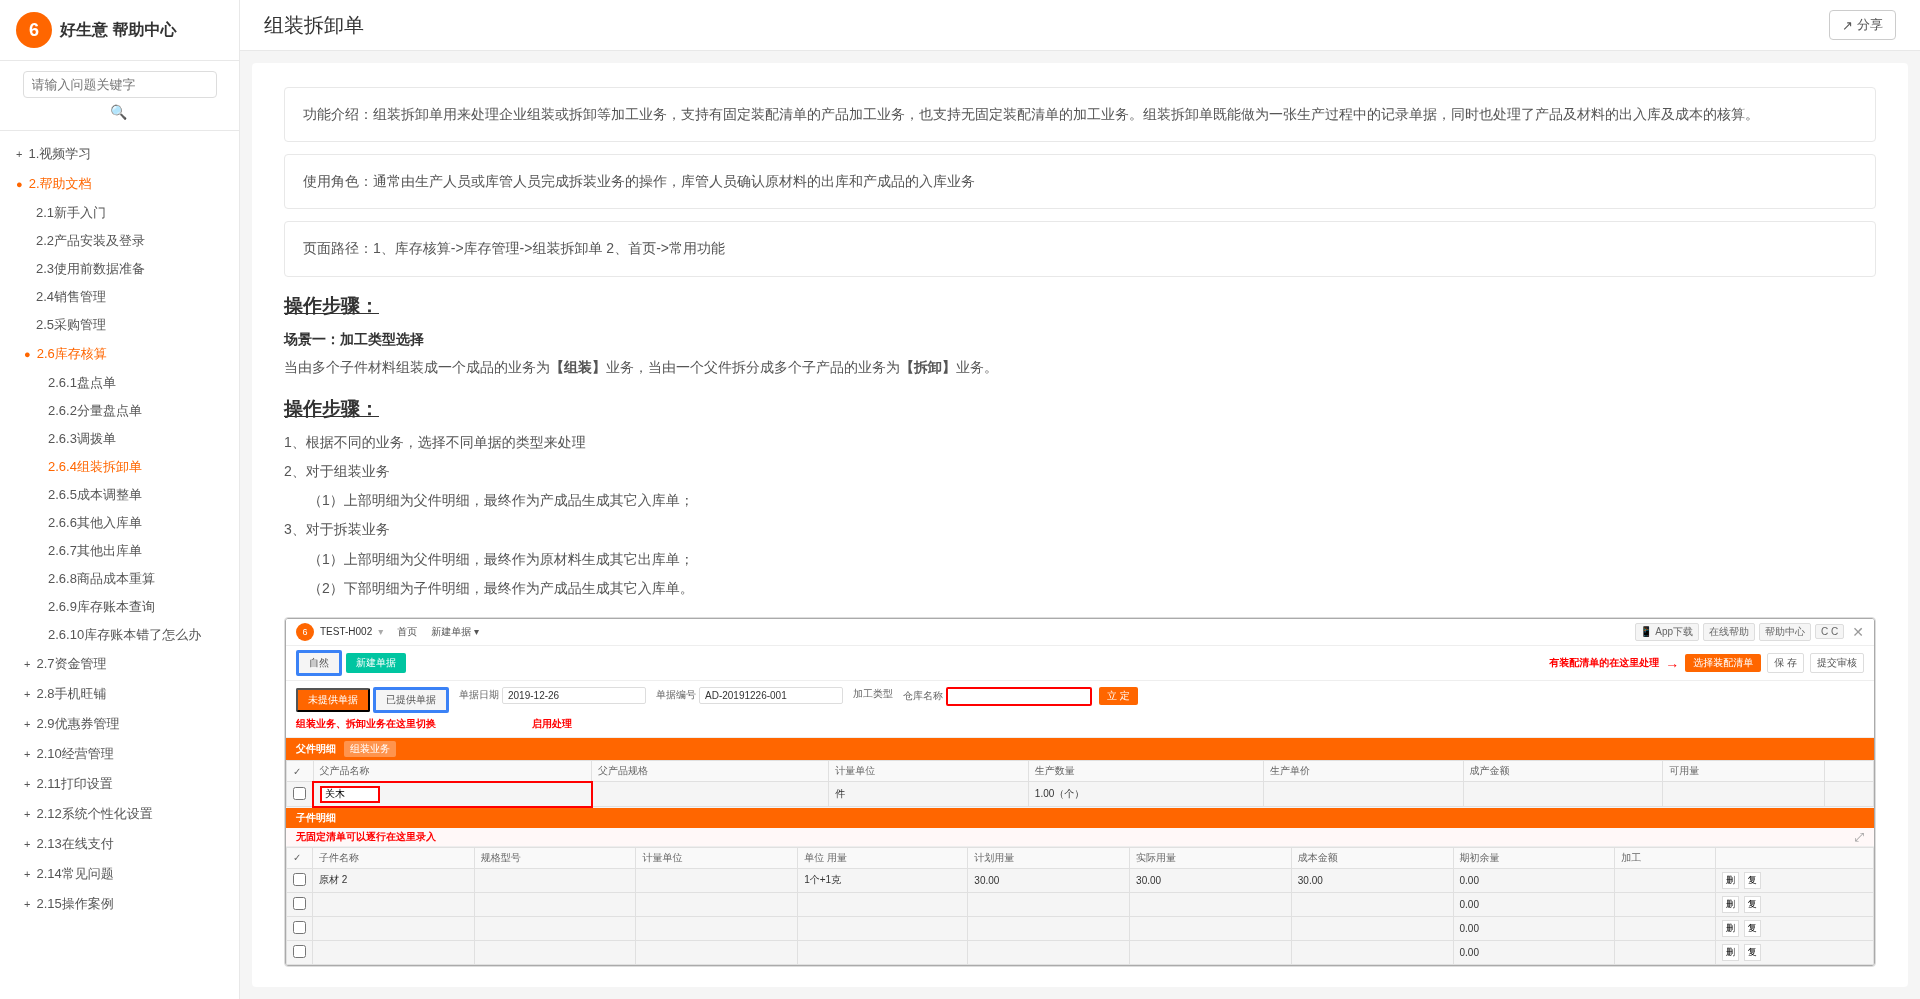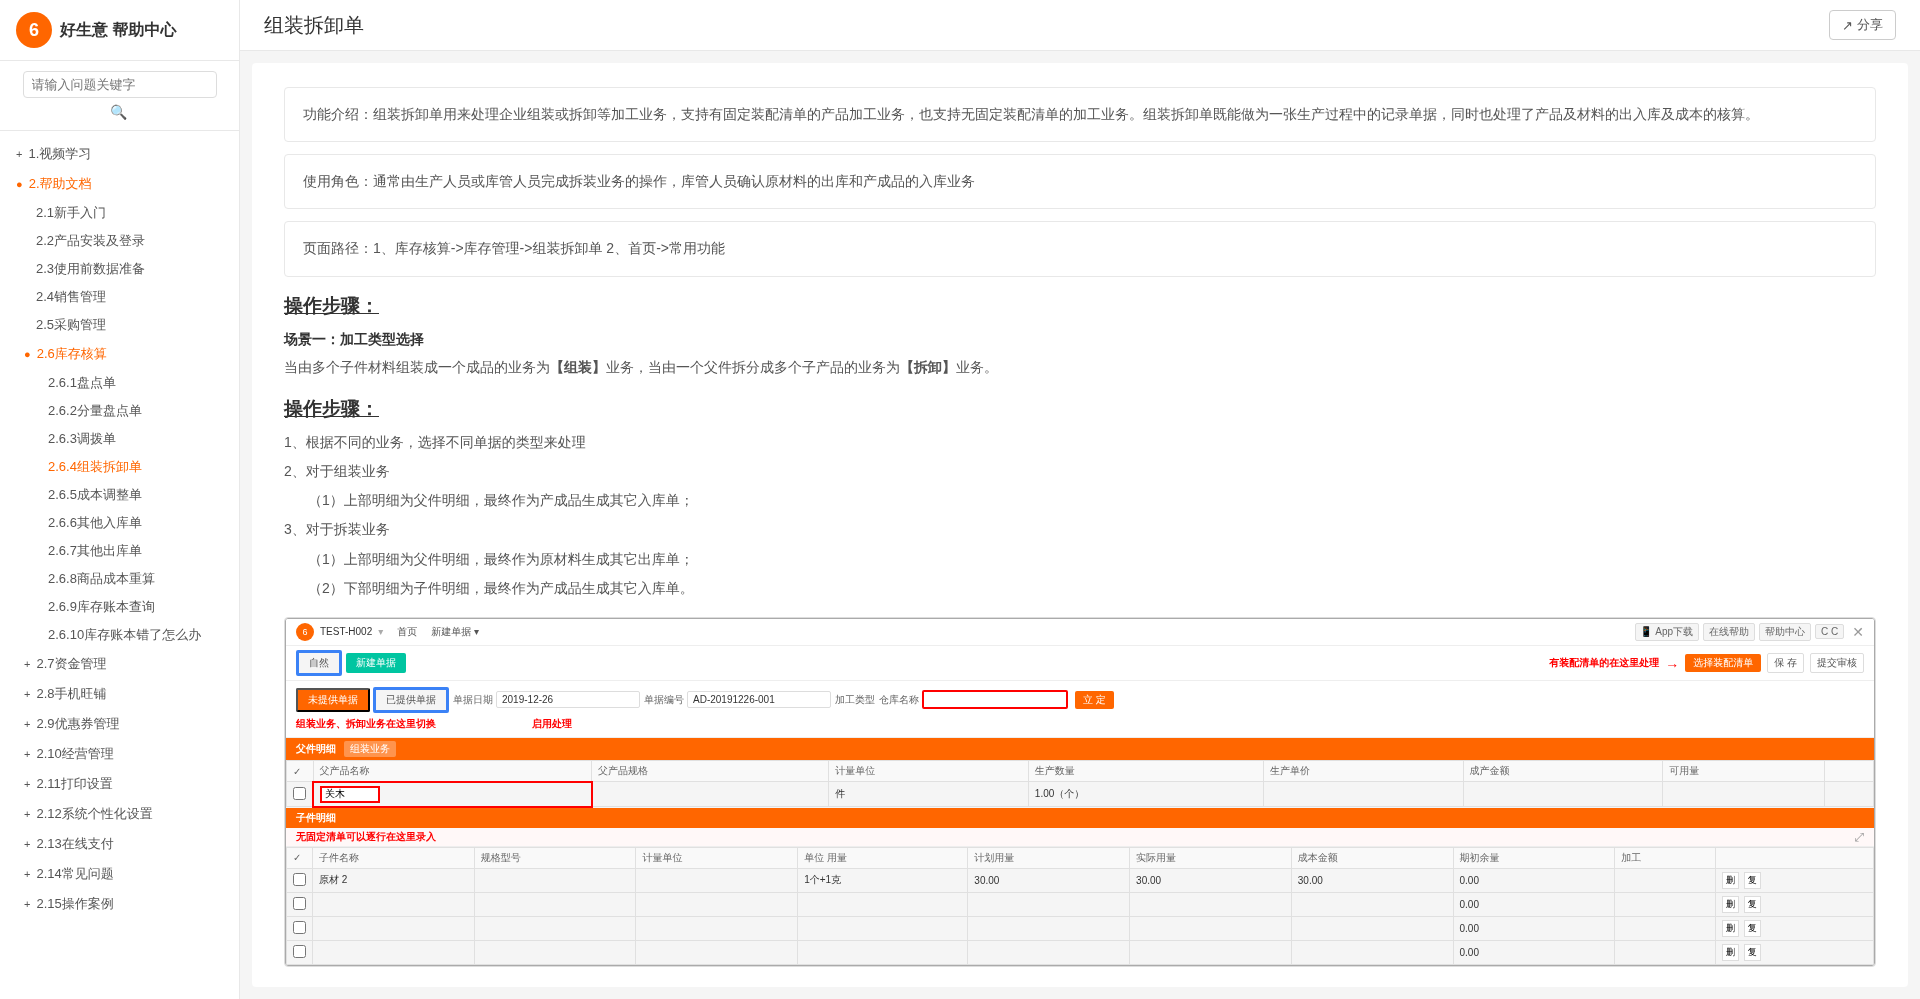--- a/index.html
+++ b/index.html
@@ -48,21 +48,21 @@
     .mock-titlebar-actions { display: flex; gap: 4px; align-items: center; }
     .mock-titlebar-action { font-size: 10px; color: #666; padding: 1px 5px; background: #f5f5f5; border: 1px solid #ddd; border-radius: 2px; }
 
     .mock-toolbar { background: #fff; padding: 4px 10px; display: flex; align-items: center; gap: 6px; border-bottom: 1px solid #eee; }
     .mock-tab { padding: 3px 10px; font-size: 10px; border-radius: 2px; cursor: pointer; }
     .mock-tab.active-teal { background: #00c5a1; color: #fff; }
     .mock-tab.normal { background: #f5f5f5; border: 3px solid #3b82f6; color: #555; }
     .mock-tab.active-orange { background: #ff6600; color: #fff; }
 
     .mock-form { padding: 6px 10px; background: #fff; border-bottom: 1px solid #eee; }
-    .mock-form-row { display: flex; align-items: center; gap: 4px; margin-bottom: 4px; flex-wrap: wrap; }
+    .mock-form-row { display: flex; align-items: flex-start; gap: 10px; margin-bottom: 4px; flex-wrap: wrap; }
     .mock-field { display: flex; align-items: center; gap: 3px; }
     .mock-field-label { font-size: 10px; color: #666; white-space: nowrap; }
     .mock-field-input { border: 1px solid #ddd; padding: 2px 5px; font-size: 10px; color: #333; border-radius: 2px; background: #fff; min-width: 70px; }
     .mock-field-input.red-border { border: 2px solid #f00; }
 
     .mock-section-header { background: #ff6600; color: #fff; padding: 3px 10px; font-size: 10px; font-weight: bold; display: flex; align-items: center; gap: 8px; }
     .mock-section-header .add-btn { background: rgba(255,255,255,0.3); border: none; color: #fff; padding: 1px 6px; font-size: 10px; border-radius: 2px; cursor: pointer; }
 
     .mock-table { width: 100%; border-collapse: collapse; font-size: 10px; }
     .mock-table th { background: #f9f9f9; border: 1px solid #e0e0e0; padding: 3px 6px; text-align: left; color: #666; font-weight: normal; }

